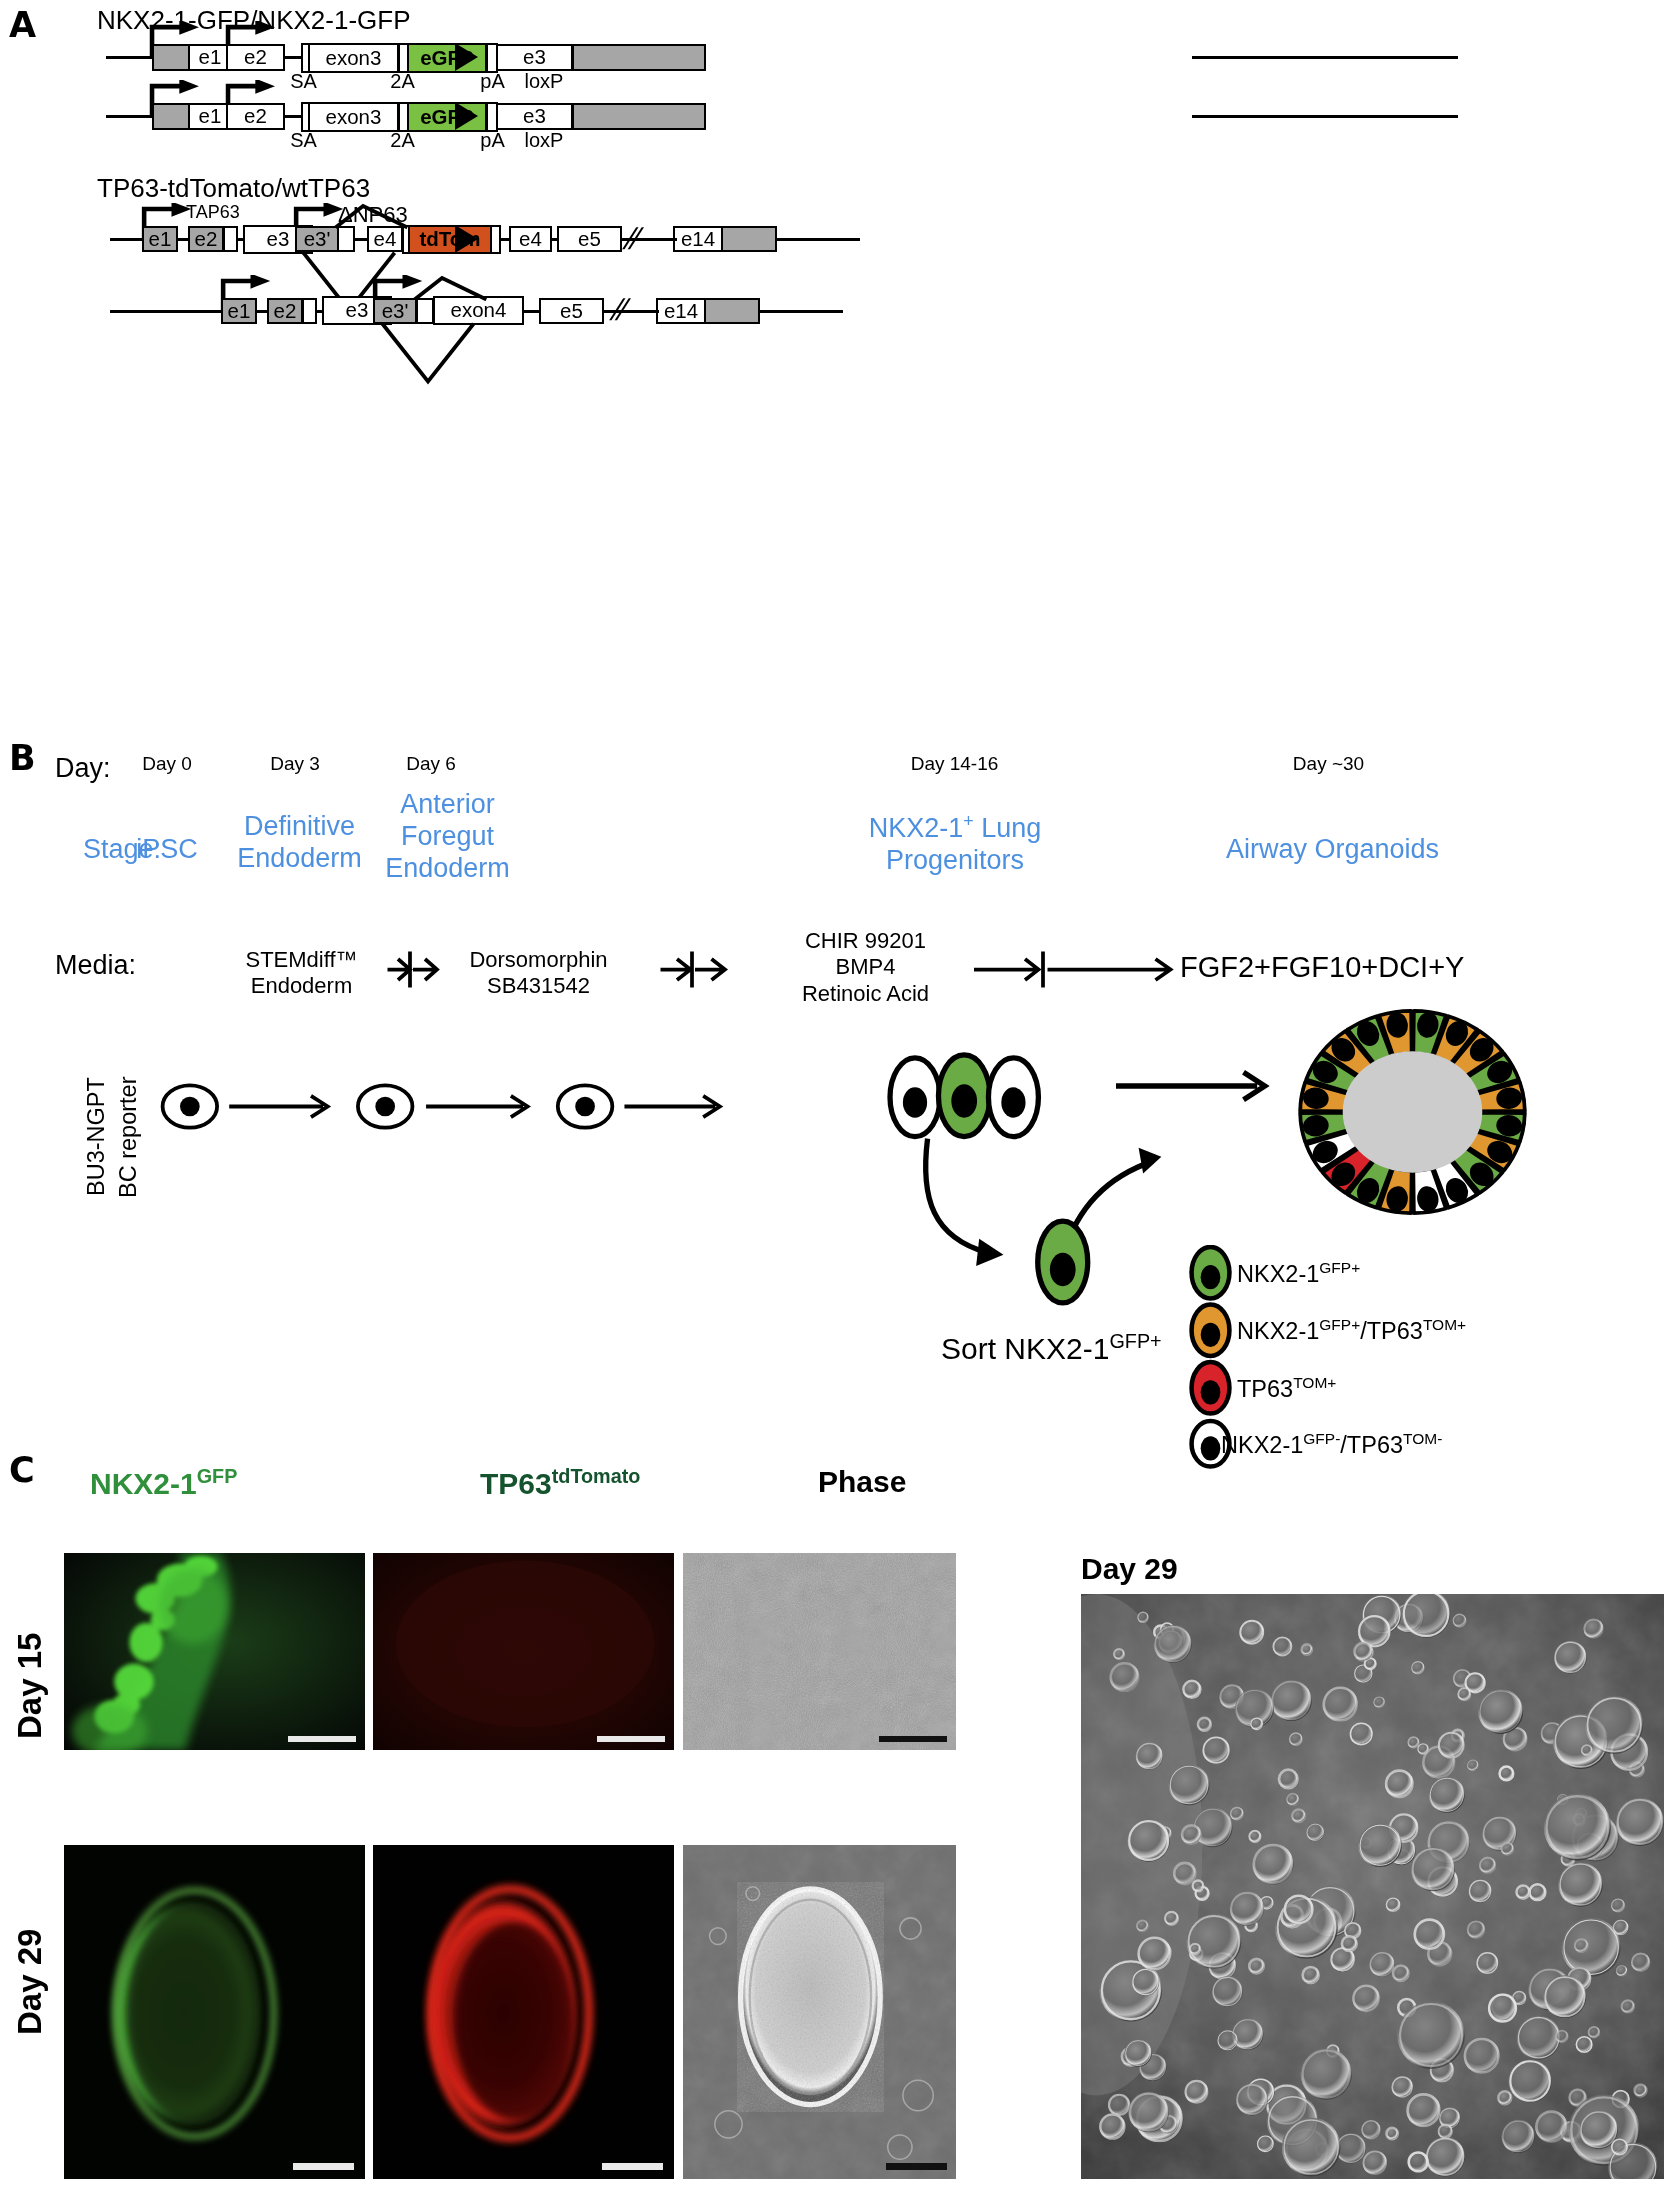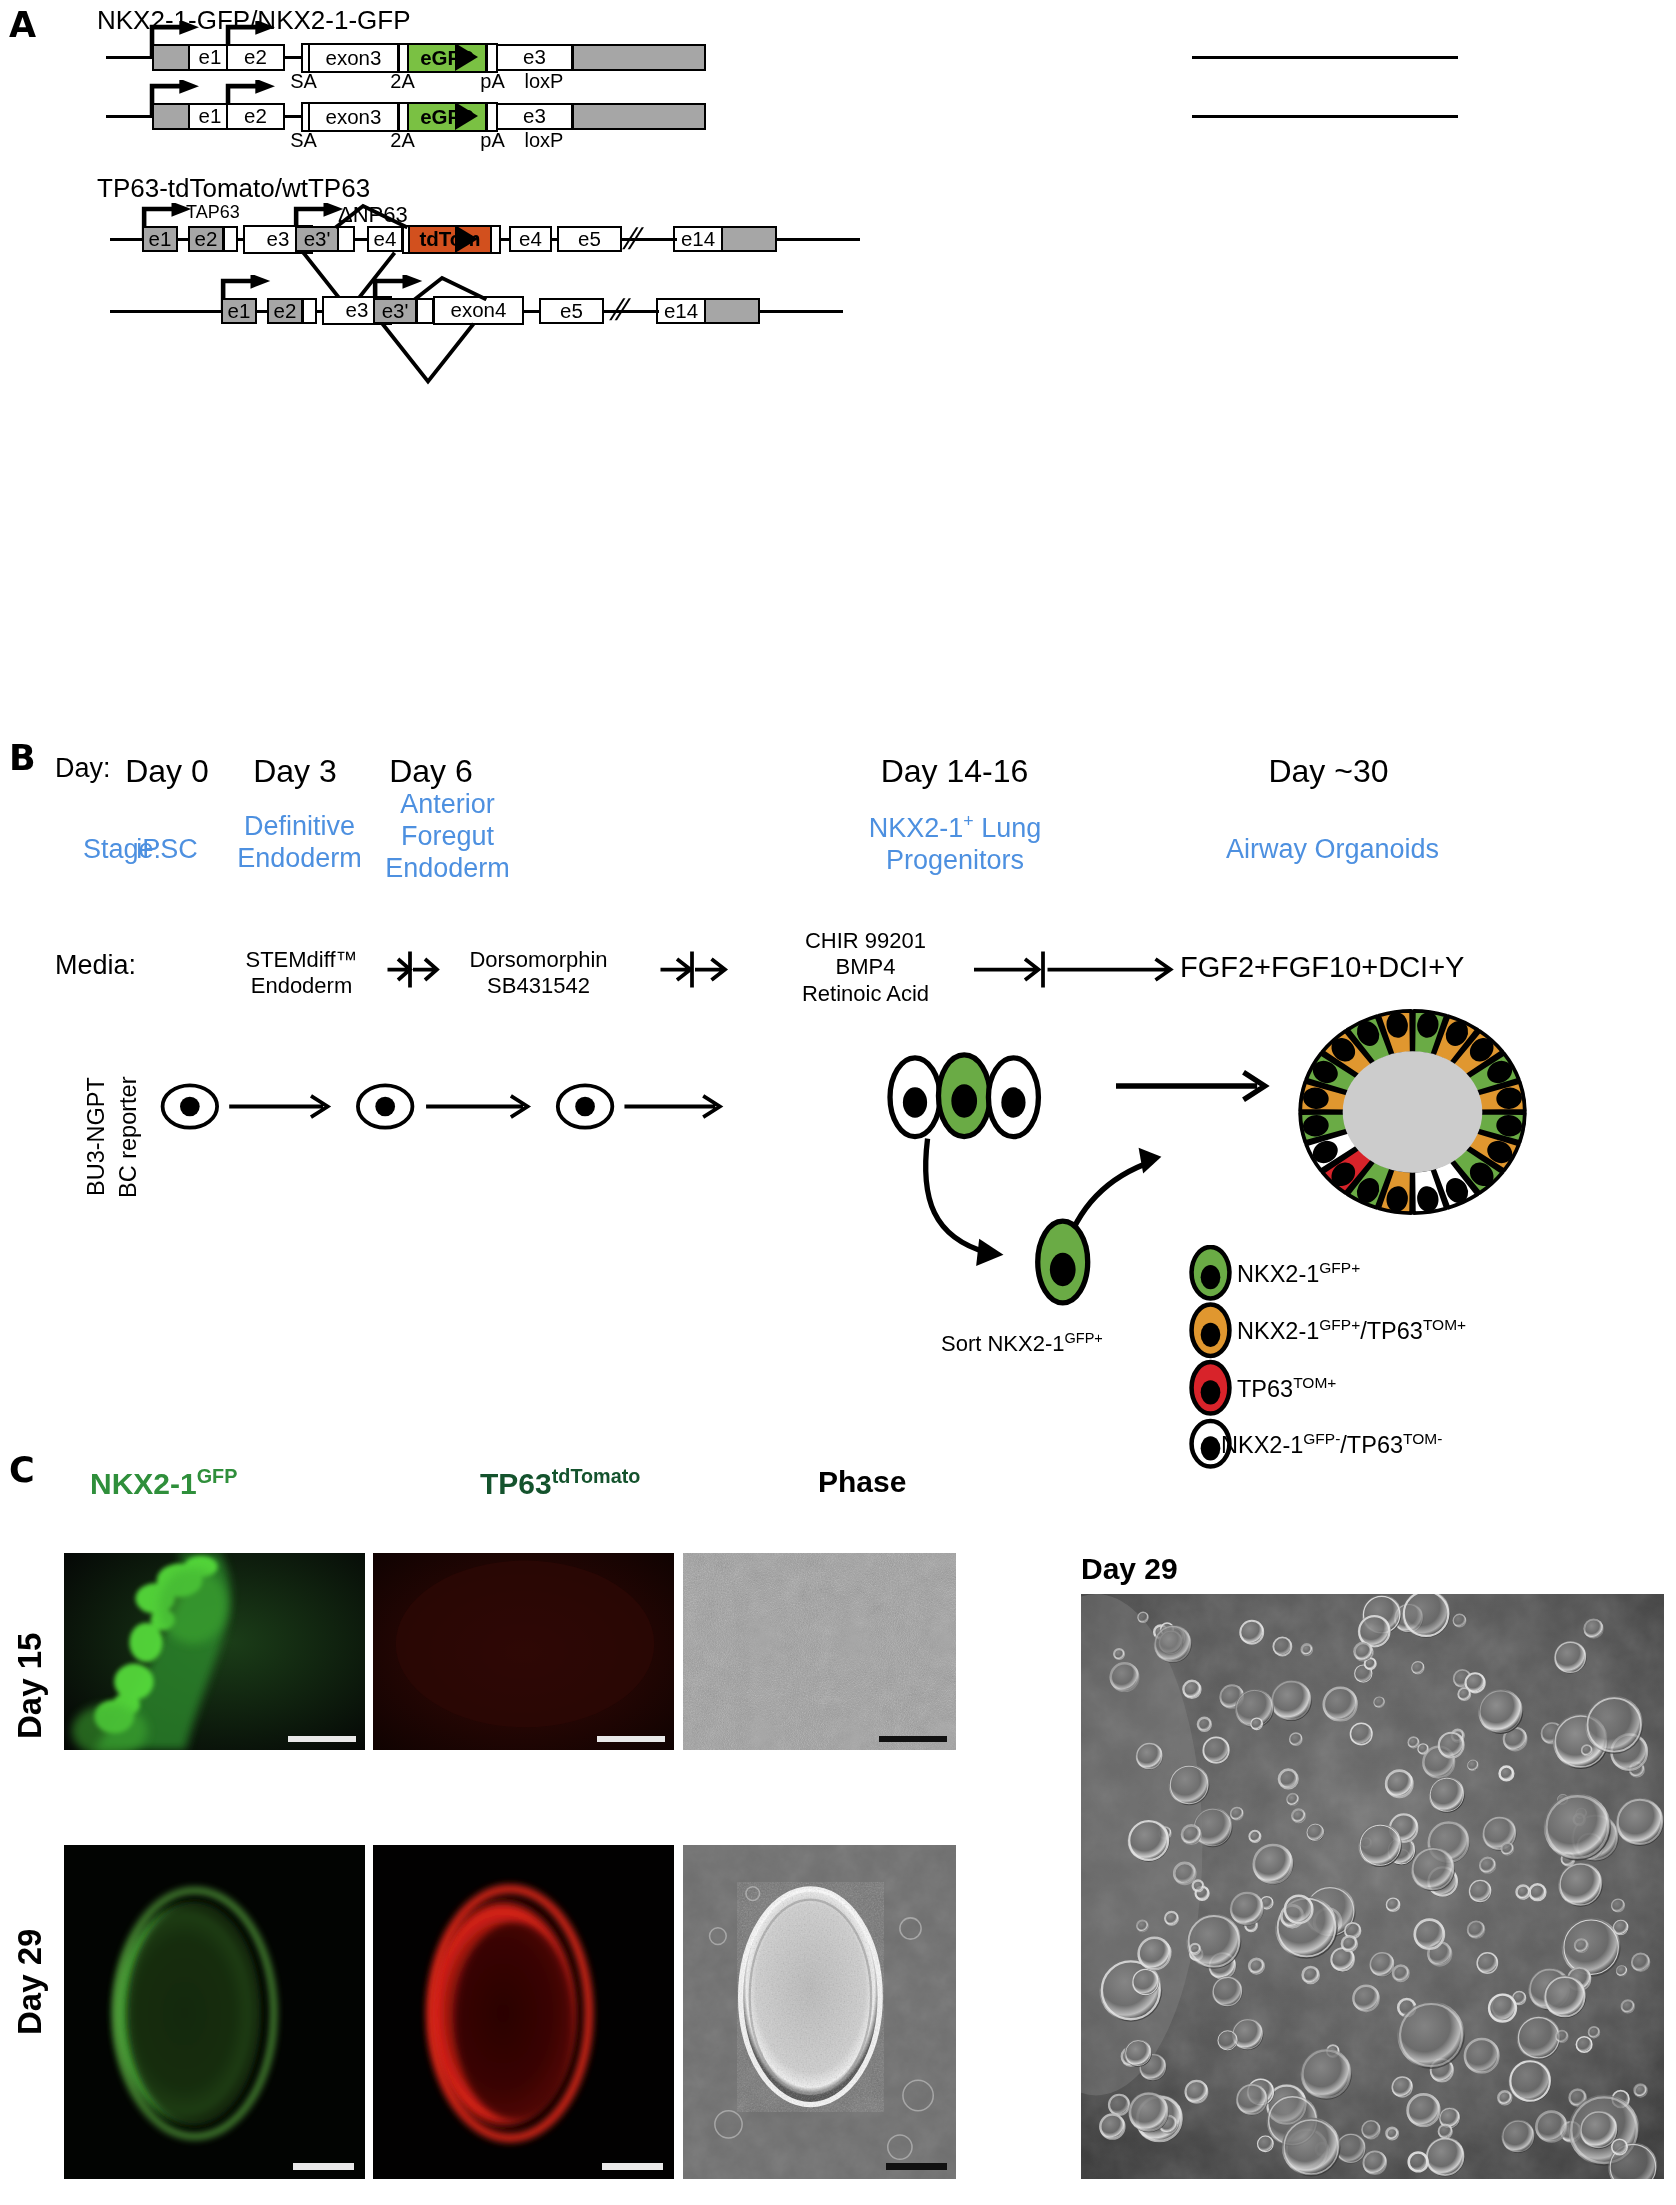--- a/index.html
+++ b/index.html
@@ -56,21 +56,21 @@
     width: 0; height: 0;
     border-top: 14.4px solid transparent;
     border-bottom: 14.4px solid transparent;
     border-left: 23px solid #000;
   }
   
   .brk { position:absolute; font-size: 30px; font-weight:300; transform: skewX(-20deg); letter-spacing:-3px;}
 
   
   .b-row-label { position:absolute; font-size: 27px; white-space:nowrap; }
-  .b-day { position:absolute; font-size: 32px; white-space:nowrap; text-align:center; }
+  .b-day { position:absolute; font-size: 19px; white-space:nowrap; text-align:center; }
   .b-stage { position:absolute; font-size: 27px; color:#4d90e0; text-align:center; line-height:1.18; }
   .b-media { position:absolute; font-size: 22px; text-align:center; line-height:1.2; white-space:nowrap;}
   .vert-label {
     position:absolute;
     font-size: 23.5px;
     writing-mode: vertical-rl;
     transform: rotate(180deg);
     text-align:center;
     white-space:nowrap;
     line-height: 1.25;
@@ -341,21 +341,21 @@
 <svg class="abs" style="left:888px; top:1131px;" width="319" height="167" viewBox="0 0 420 220">
   <path d="M52 10 C42 90 60 140 130 160" stroke="#000" stroke-width="7" fill="none"></path>
   <polygon points="120,142 152,163 116,178" fill="#000"></polygon>
   <path d="M232 160 C250 100 290 60 348 40" stroke="#000" stroke-width="7" fill="none"></path>
   <polygon points="330,22 360,34 336,56" fill="#000"></polygon>
 </svg>
 <svg class="abs" style="left:1023px; top:1215px;" width="84" height="106" viewBox="0 0 110 140">
   <ellipse cx="52" cy="62" rx="33" ry="54" fill="#6aab45" stroke="#000" stroke-width="7"></ellipse>
   <ellipse cx="52" cy="72" rx="17" ry="22" fill="#000"></ellipse>
 </svg>
-<div class="legend-txt" style="left:941px; top:1330px; font-size:22px;">
+<div class="legend-txt" style="left:941px; top:1330px; font-size:30px;">
   <span>Sort NKX2-1</span><span class="sup">GFP+</span>
 </div>
 
 <svg class="abs" style="left:1116px; top:1063px;" width="167" height="46" viewBox="0 0 220 60">
   <path d="M0 30 L186 30 M168 12 L196 30 L168 48" stroke="#000" stroke-width="7" fill="none"></path>
 </svg>
 
 <svg class="abs" style="left:1291px; top:1002px;" width="243" height="220" viewBox="0 0 320 290">
   <ellipse cx="160" cy="145" rx="150" ry="132" fill="#000"></ellipse>
   <g id="cells">

